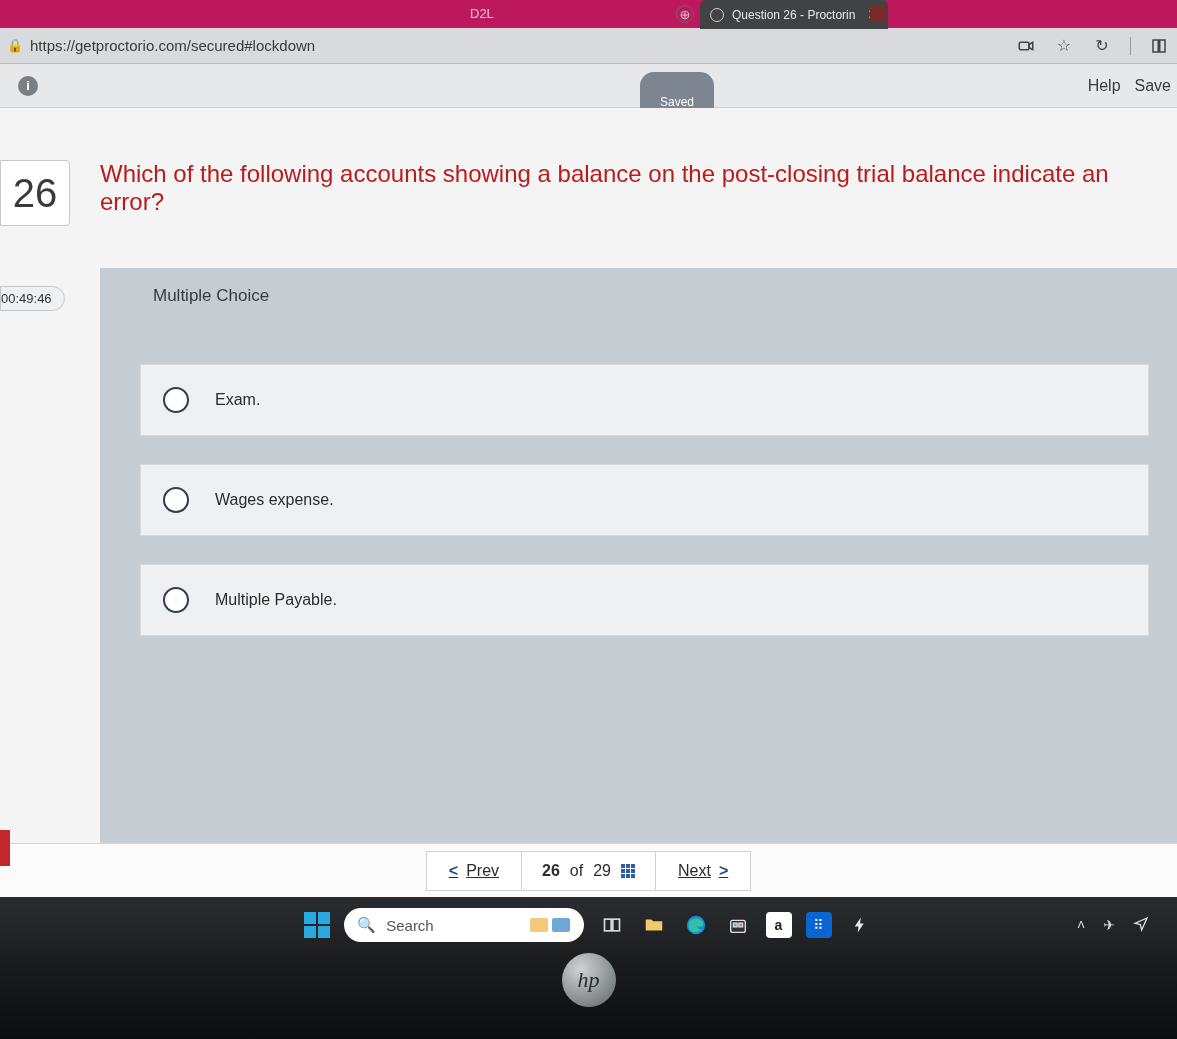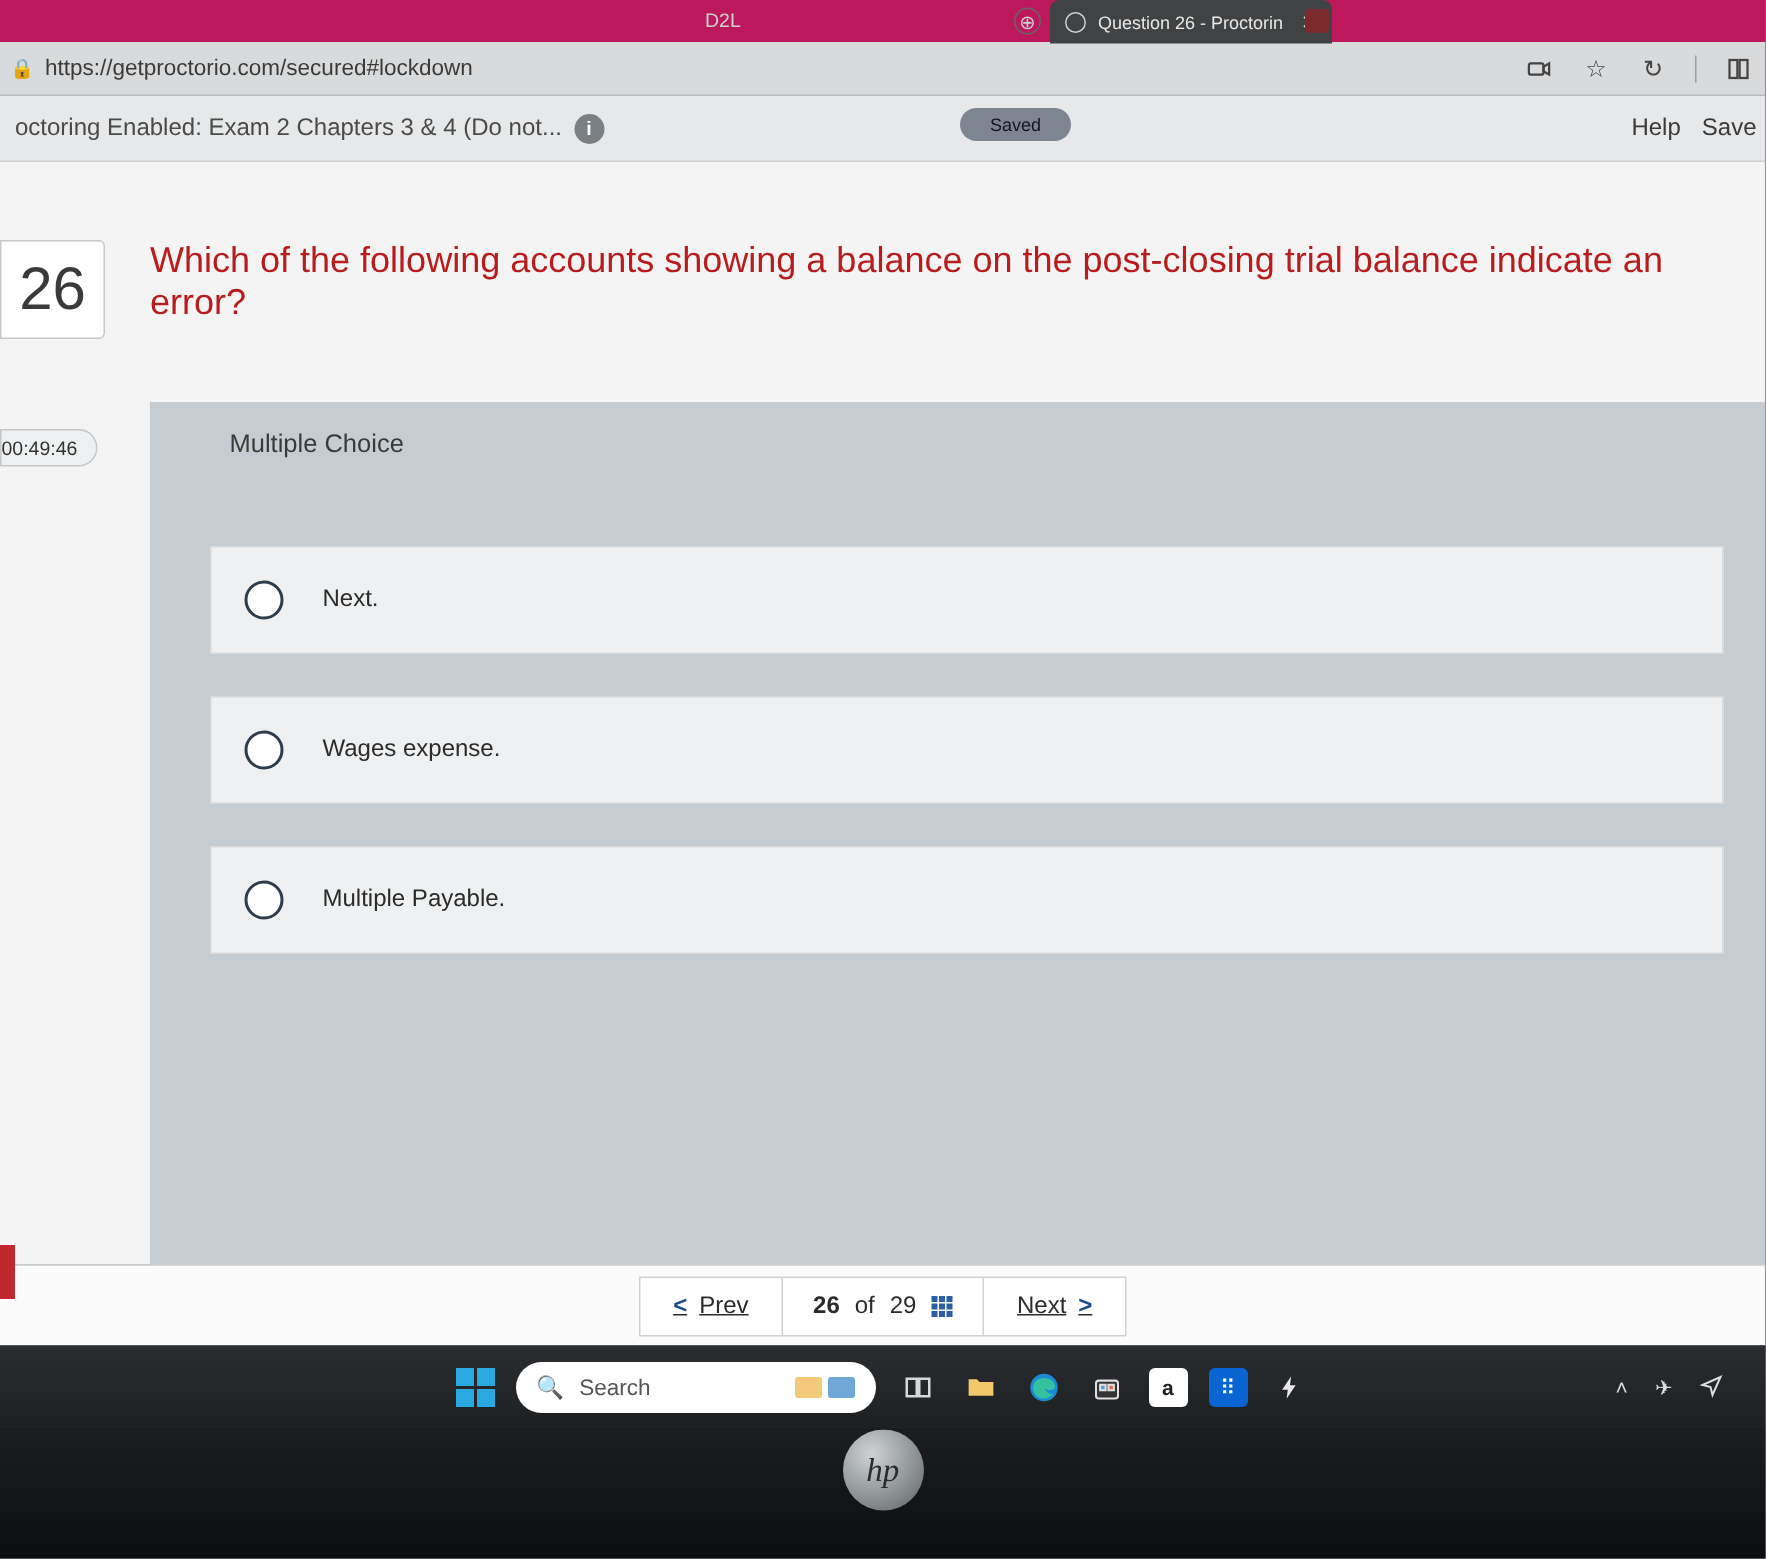--- a/index.html
+++ b/index.html
@@ -123,23 +123,23 @@
     display:flex;align-items:center;justify-content:center;
     font-size: 13px; font-weight:bold;
     margin-left: 8px;
     cursor:pointer;
   }
   .page-header .saved-pill {
     position: absolute;
     left: 640px;
     top: 8px;
     background: #7c8590;
-    color: #0f172a;
+    color: #ffffff;
     font-size: 12px;
-    padding: 4px 20px;
+    padding: 23px 20px;
     border-radius: 14px;
   }
   .page-header .right-links {
     position: absolute;
     right: 6px;
     display: flex;
     gap: 14px;
     color: #3a3a3a;
     font-size: 16px;
   }
@@ -371,40 +371,39 @@
     <span class="ico">
       <svg viewBox="0 0 24 24" width="18" height="18" fill="none" stroke="#444" stroke-width="2">
           <rect x="4" y="4" width="7" height="16"></rect>
           <rect x="13" y="4" width="7" height="16"></rect>
         </svg>
     </span>
   </div>
 </div>
 
 <div class="page-header">
-  <span class="title">octoring Enabled: Exam 2 Chapters 3 &amp; 4 (Do not...</span>
   <span class="info-dot">i</span>
   <span class="saved-pill">Saved</span>
   <div class="right-links">
     <span>Help</span>
     <span>Save</span>
   </div>
 </div>
 
 <div class="content">
   <div class="qnum-box">26</div>
   <div class="question-text">Which of the following accounts showing a balance on the post-closing trial balance indicate an error?</div>
   <div class="timer-pill">00:49:46</div>
 
   <div class="answer-panel">
     <div class="mc-header">Multiple Choice</div>
     <div class="options">
       <div class="option">
         <span class="radio"></span>
-        <span class="label">Next.</span>
+        <span class="label">Exam.</span>
       </div>
       <div class="option">
         <span class="radio"></span>
         <span class="label">Wages expense.</span>
       </div>
       <div class="option">
         <span class="radio"></span>
         <span class="label">Multiple Payable.</span>
       </div>
     </div>

